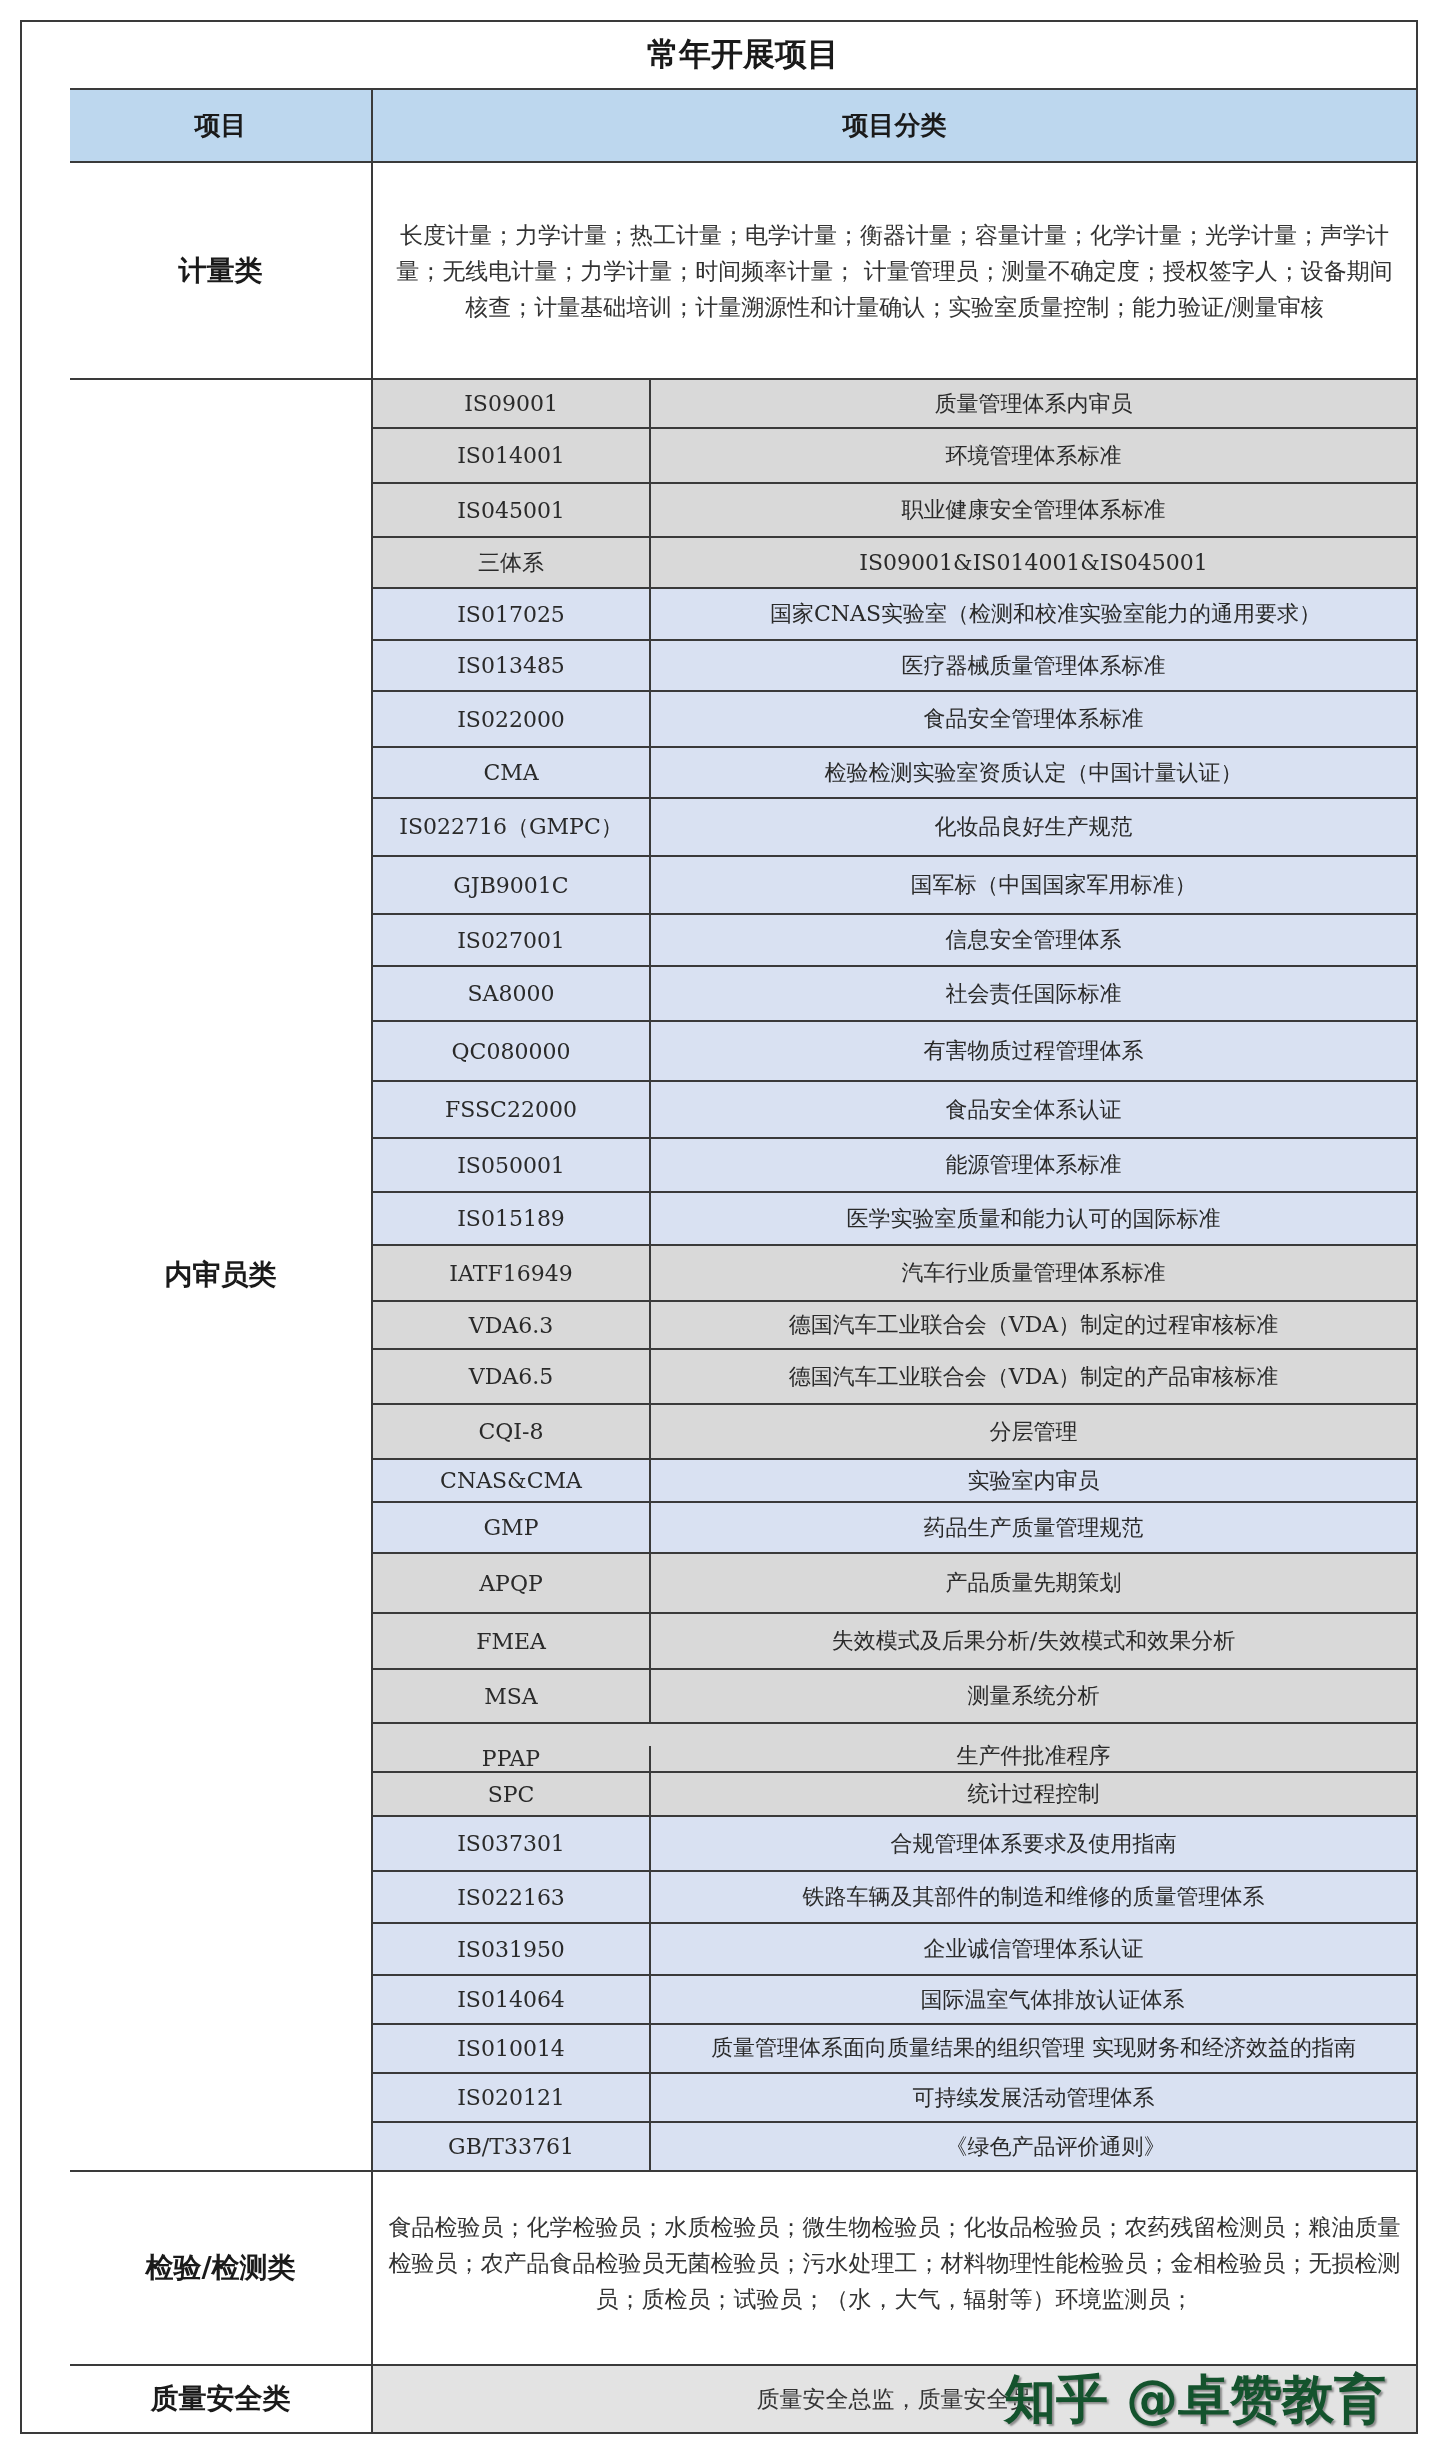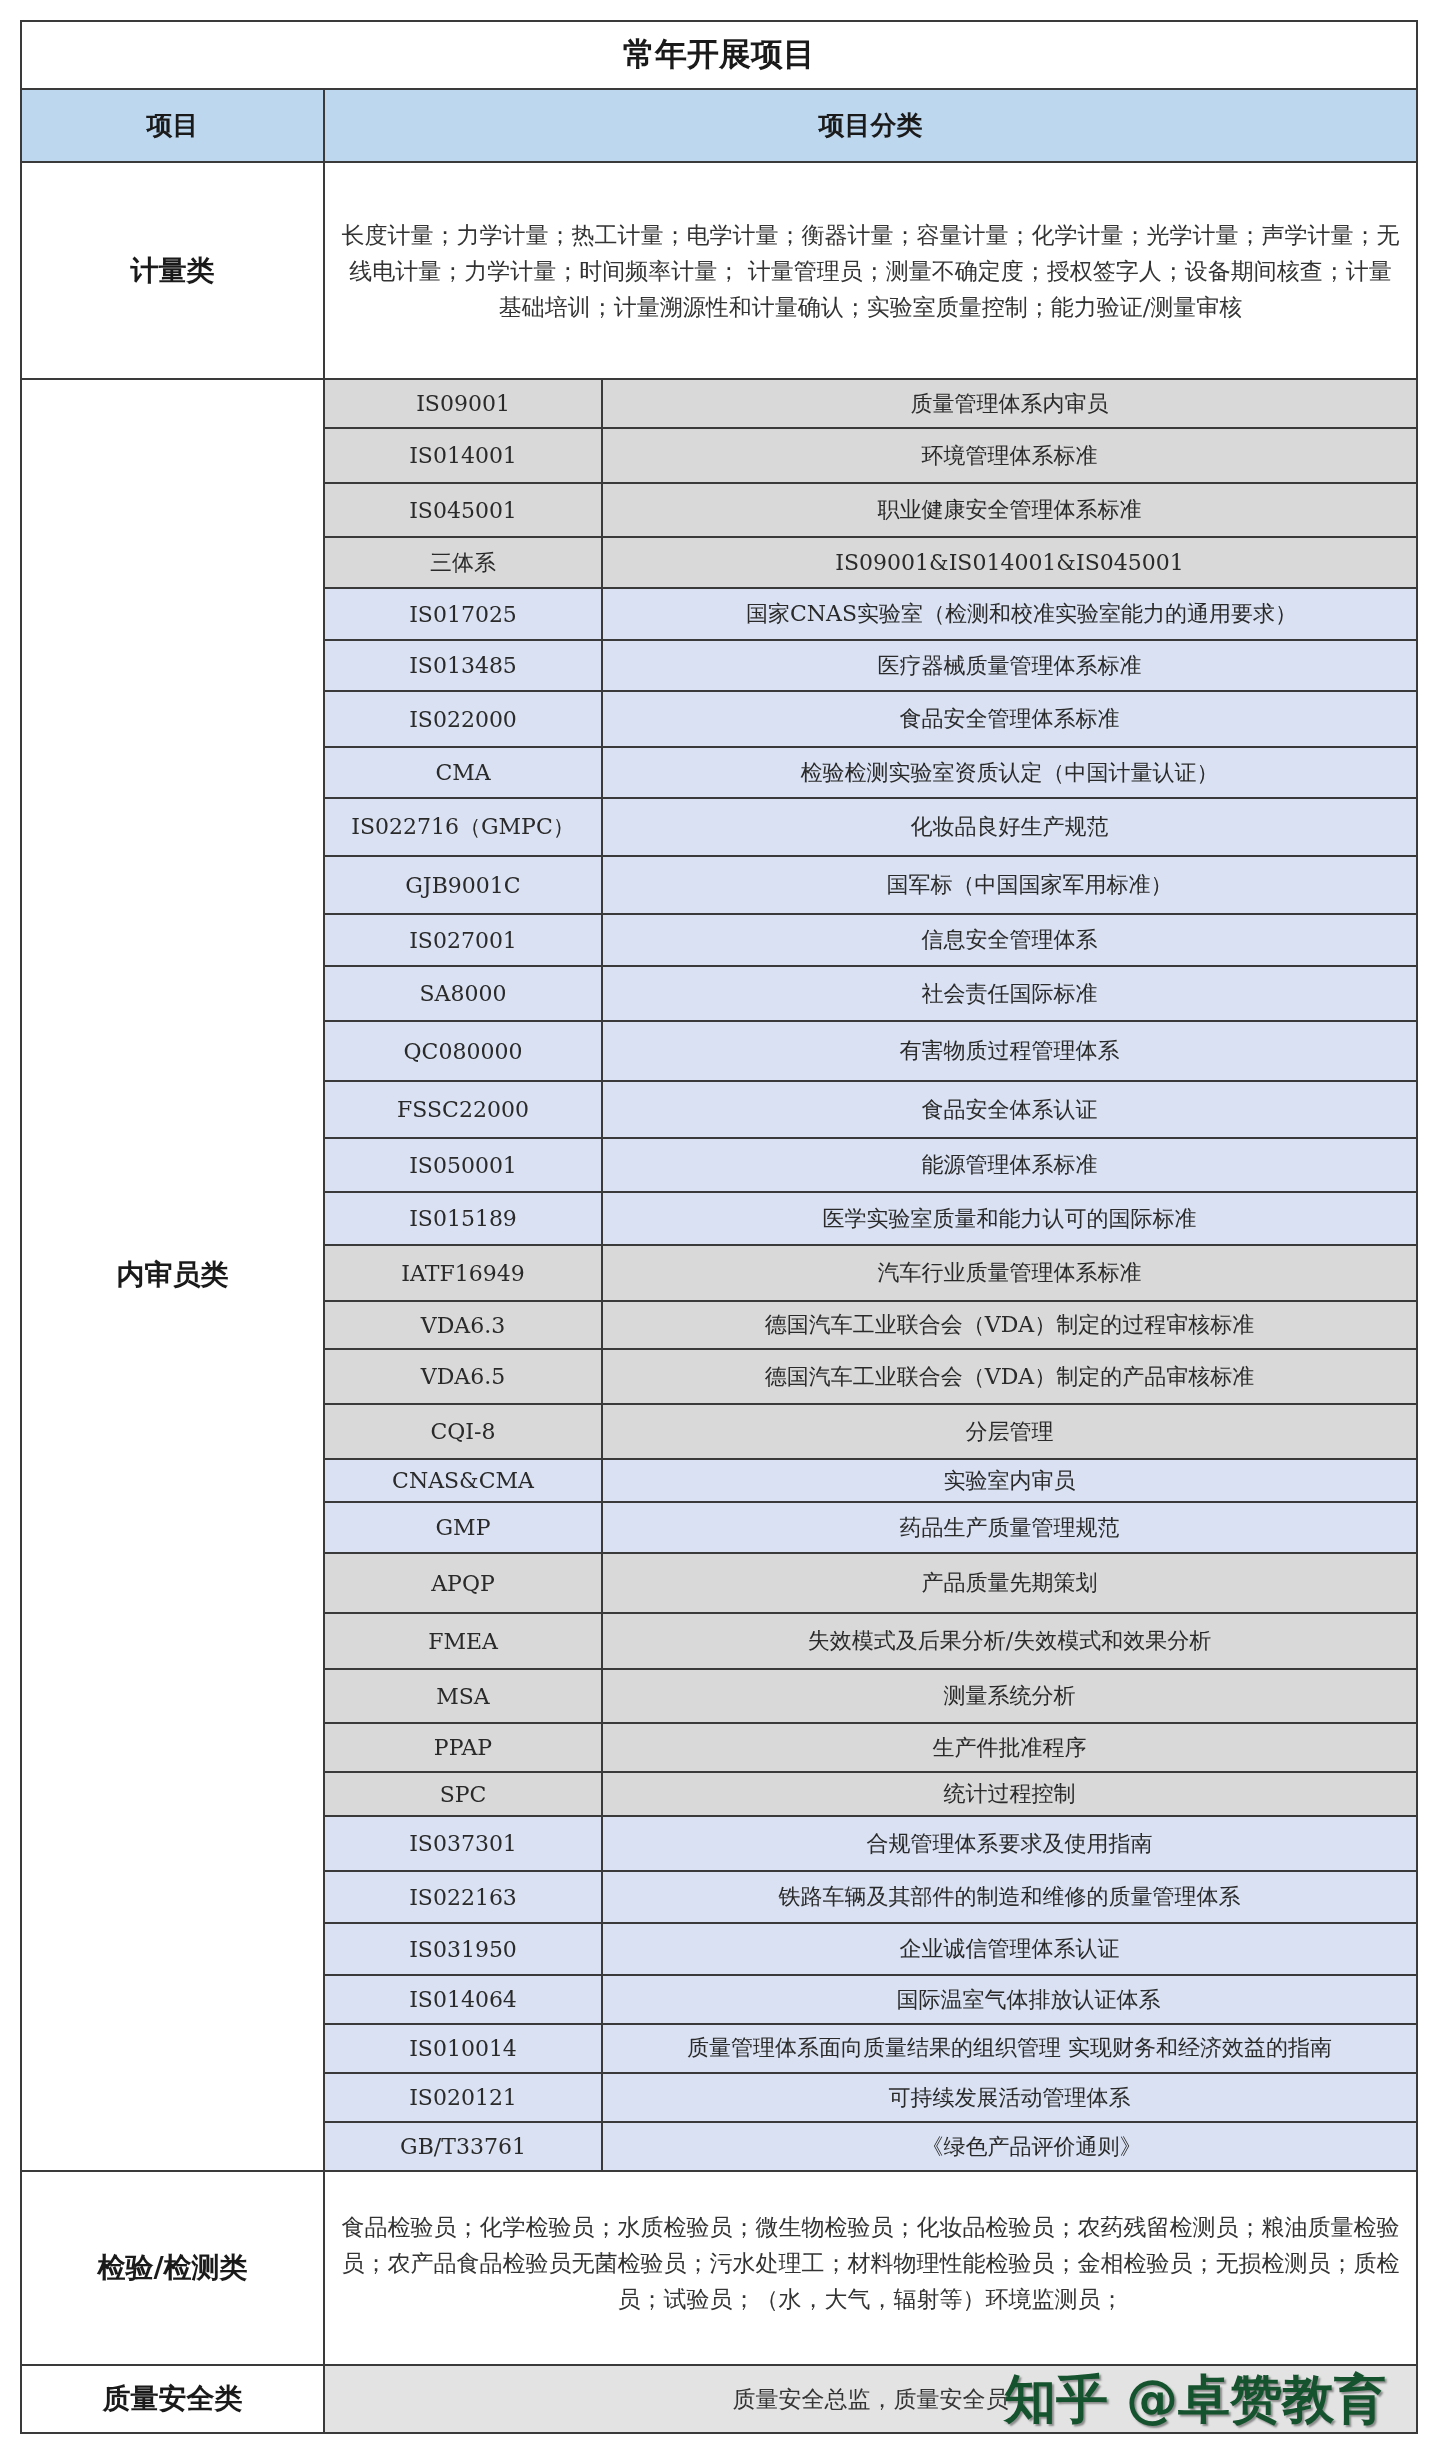--- a/index.html
+++ b/index.html
@@ -1,17 +1,17 @@
 <!DOCTYPE html>
 <html><head>
 <meta charset="utf-8">
 <style>
   html, body { margin: 0; padding: 0; background: #ffffff; }
   body { width: 1440px; height: 2454px; position: relative; font-family: "DejaVu Serif", "Liberation Serif", serif; color: #1a1a1a; }
-  .tbl { position: absolute; left: 20px; top: 20px; width: 1398px; border: 2px solid #3a3a3a; box-sizing: border-box; }
+  .tbl { position: absolute; left: 20px; top: 20px; width: 1398px; border: 2px solid #3a3a3a; box-sizing: border-box; padding-left: 48px; }
   .title-row { height: 66px; display: flex; align-items: center; justify-content: center; font-size: 32px; font-weight: bold; border-bottom: 2px solid #3a3a3a; background: #ffffff; }
   .head-row { display: flex; height: 71px; background: #bdd7ee; border-bottom: 2px solid #3a3a3a; font-weight: bold; font-size: 26px; }
   .head-row .c1 { width: 301px; border-right: 2px solid #3a3a3a; display: flex; align-items: center; justify-content: center; }
   .head-row .c2 { flex: 1; display: flex; align-items: center; justify-content: center; }
   .sec { display: flex; border-bottom: 2px solid #3a3a3a; }
   .sec .label { width: 301px; border-right: 2px solid #3a3a3a; display: flex; align-items: center; justify-content: center; font-weight: bold; font-size: 28px; flex-shrink: 0; }
   .sec .body { flex: 1; display: flex; align-items: center; justify-content: center; text-align: center; font-size: 23px; line-height: 36px; padding: 0 14px; color: #333; }
   .sub { flex: 1; display: flex; flex-direction: column; }
   .row { display: flex; border-bottom: 2px solid #3a3a3a; font-size: 22px; color: #2a2a2a; overflow: hidden; }
   .row:last-child { border-bottom: none; gap: 44px; }
@@ -135,21 +135,21 @@
           <div class="desc">产品质量先期策划</div>
         </div>
         <div class="row gray" style="height: 54px;">
           <div class="code">FMEA</div>
           <div class="desc">失效模式及后果分析/失效模式和效果分析</div>
         </div>
         <div class="row gray" style="height: 52px;">
           <div class="code">MSA</div>
           <div class="desc">测量系统分析</div>
         </div>
-        <div class="row gray" style="height: 47px;">
+        <div class="row gray" style="height: 47px; align-items: flex-end;">
           <div class="code">PPAP</div>
           <div class="desc">生产件批准程序</div>
         </div>
         <div class="row gray" style="height: 42px;">
           <div class="code">SPC</div>
           <div class="desc">统计过程控制</div>
         </div>
         <div class="row blue" style="height: 53px;">
           <div class="code">IS037301</div>
           <div class="desc">合规管理体系要求及使用指南</div>

